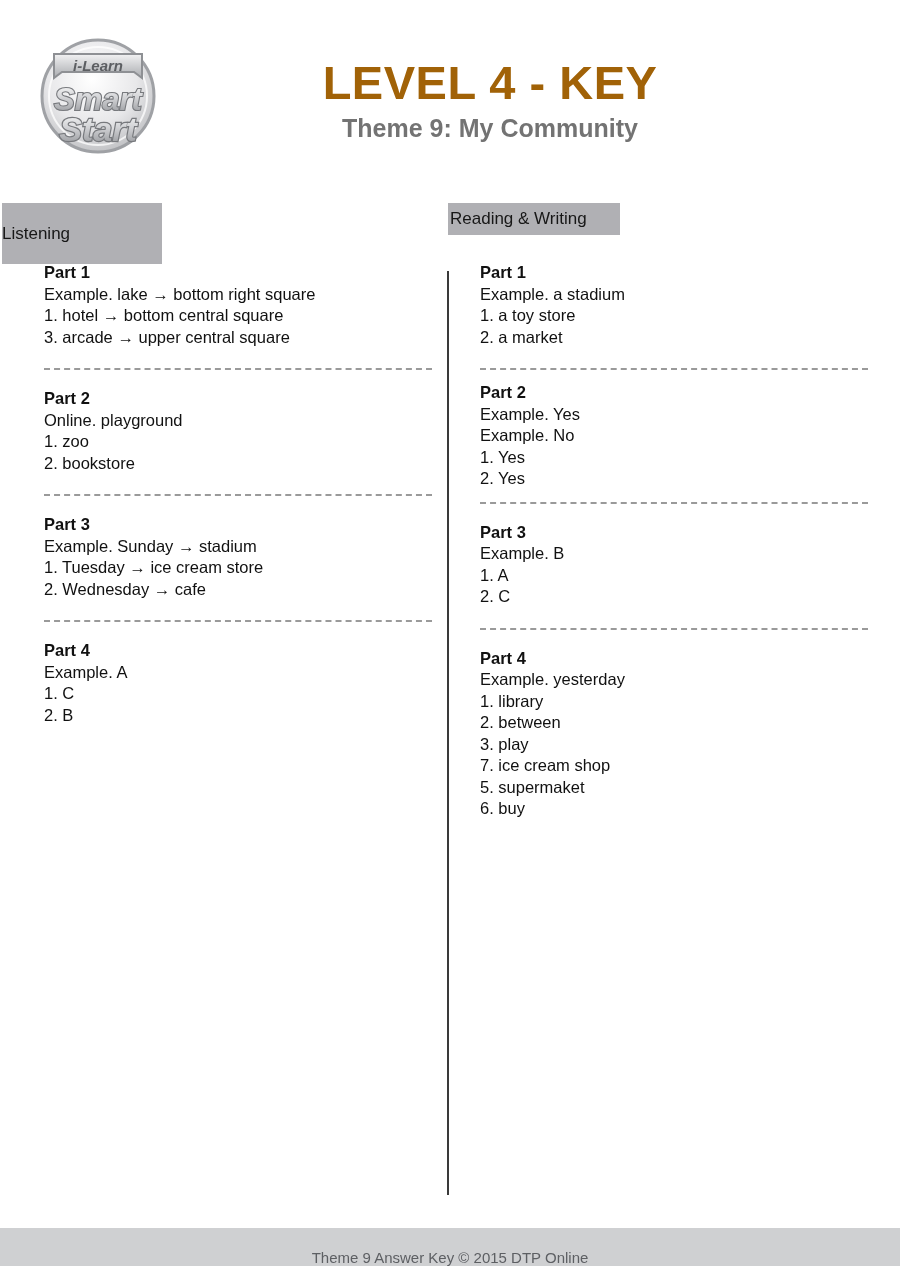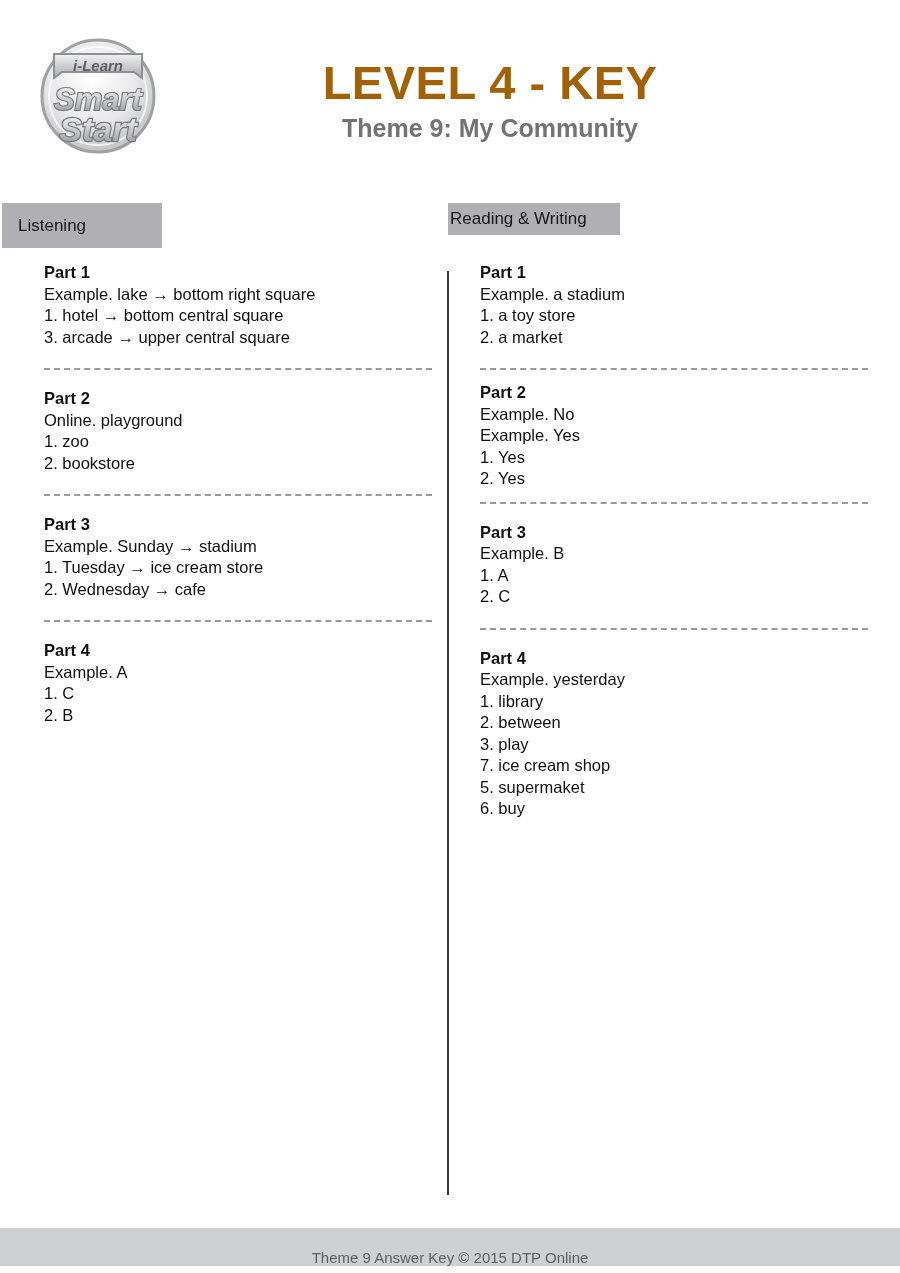--- a/index.html
+++ b/index.html
@@ -74,22 +74,21 @@
     color: #171717;
     font-size: 17px;
     display: flex;
     align-items: center;
     box-sizing: border-box;
   }
   .chip-listening {
     left: 2px;
     top: 203px;
     width: 160px;
-    height: 45px;
-    padding-left: 16px;
+    height: 61px;
   }
   .chip-reading {
     left: 448px;
     top: 203px;
     width: 172px;
     height: 32px;
     padding-left: 2px;
   }
 
   
@@ -257,22 +256,22 @@
       <div class="part-line">Example. a stadium</div>
       <div class="part-line">1. a toy store</div>
       <div class="part-line">2. a market</div>
     </div>
     <div class="gap-before-sep"></div>
     <div class="dash-sep sep-right"></div>
     <div style="height:12px"></div>
 
     <div class="part">
       <div class="part-title">Part 2</div>
+      <div class="part-line">Example. Yes</div>
       <div class="part-line">Example. No</div>
-      <div class="part-line">Example. Yes</div>
       <div class="part-line">1. Yes</div>
       <div class="part-line">2. Yes</div>
     </div>
     <div style="height:12px"></div>
     <div class="dash-sep sep-right"></div>
     <div class="gap-after-sep"></div>
 
     <div class="part">
       <div class="part-title">Part 3</div>
       <div class="part-line">Example. B</div>

